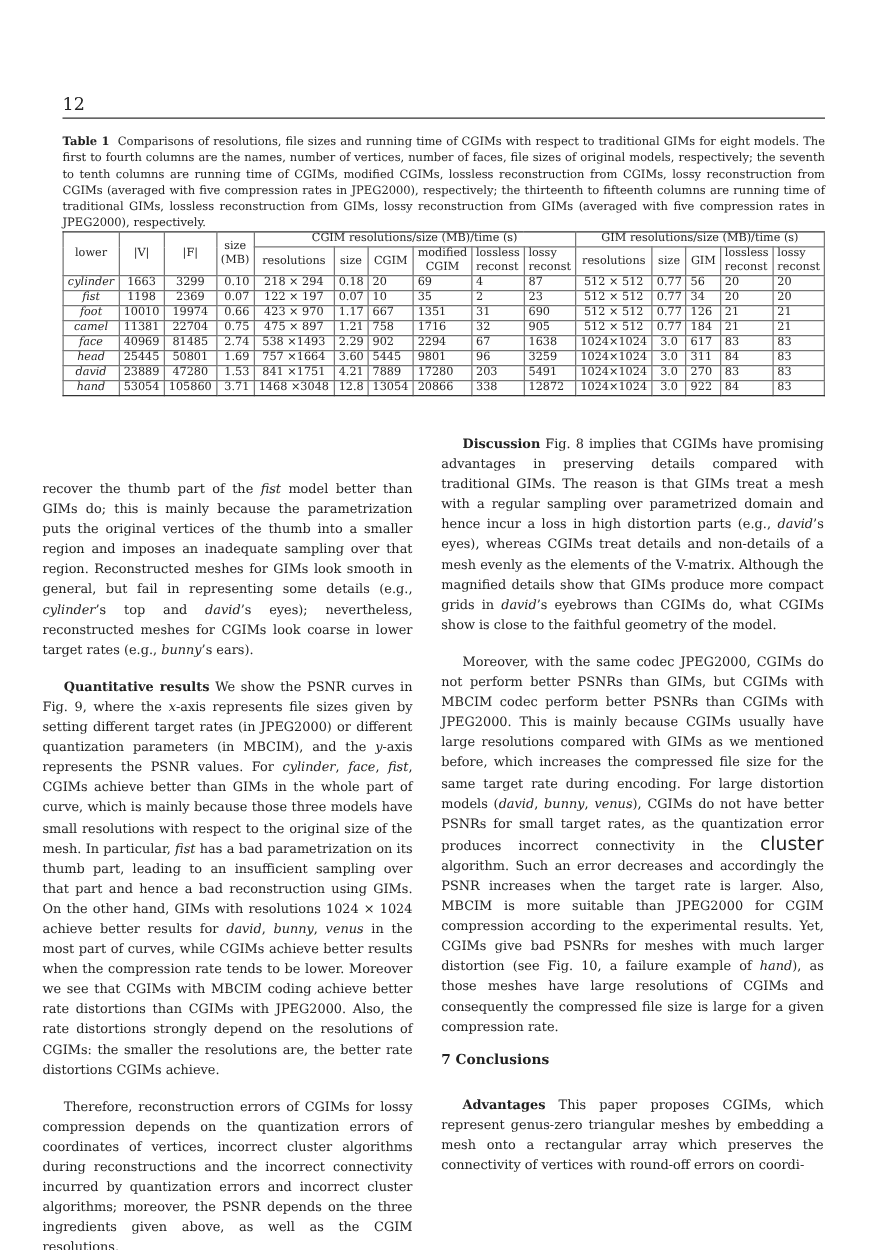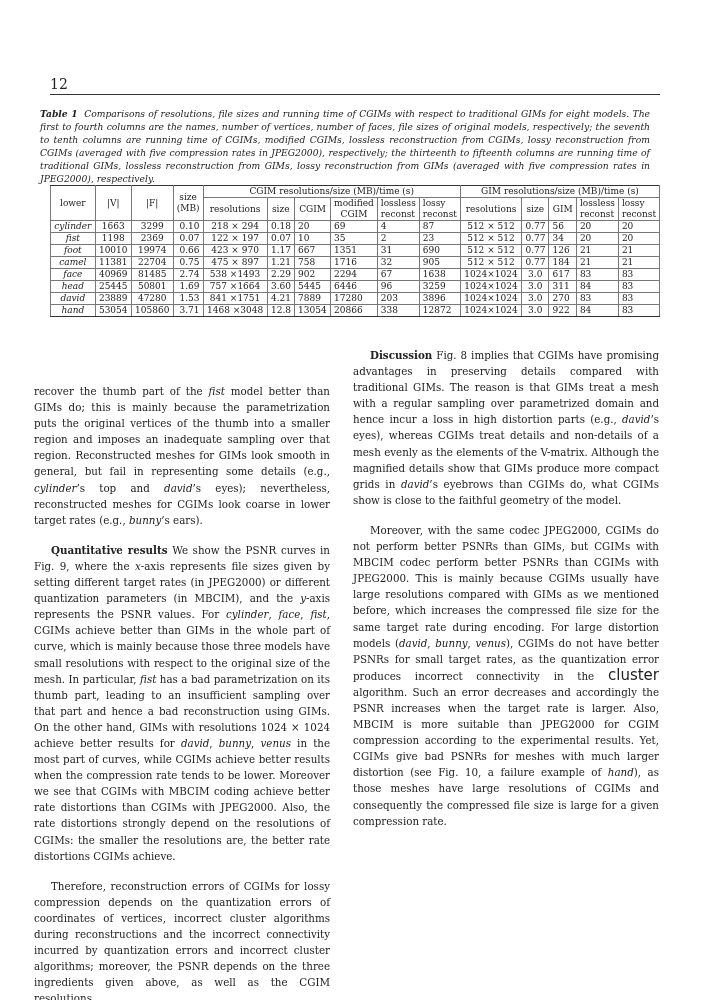--- a/index.html
+++ b/index.html
@@ -1,20 +1,20 @@
 <!DOCTYPE html>
 <html><head>
 <meta charset="utf-8">
 <style>
   html, body { margin: 0; padding: 0; background: #ffffff; }
   body { width: 707px; height: 1000px; position: relative; overflow: hidden;
          font-family: "DejaVu Serif", "Liberation Serif", serif; color: #222; }
   .page-number { position: absolute; left: 50px; top: 76px; font-size: 14px; }
   .header-rule { position: absolute; left: 50px; top: 94px; width: 610px; height: 0; border-top: 1px solid #333; }
-  .caption { position: absolute; left: 40px; top: 107px; width: 610px; font-size: 9.2px; line-height: 13.1px; text-align: justify; font-style: italic; }
+  .caption { position: absolute; left: 50px; top: 107px; width: 610px; font-size: 9.2px; line-height: 13.1px; text-align: justify; }
   .caption b { font-weight: bold; }
   table.t1 { position: absolute; left: 50px; top: 185px; width: 610px; border-collapse: collapse; font-size: 9px; line-height: 11px; }
   table.t1 td, table.t1 th { border: 0.6px solid #777; padding: 0 3px; font-weight: normal; text-align: left; white-space: nowrap; }
   table.t1 th { text-align: center; }
   table.t1 .num { text-align: right; }
   table.t1 .cen { text-align: center; }
   table.t1 .it { font-style: italic; }
   table.t1 .thickL { border-left: 1.6px solid #222; }
   table.t1 tr.thickT td { border-top: 1.6px solid #222; }
   table.t1 tr.top th { border-top: 1px solid #333; }
@@ -149,40 +149,40 @@
       <td>83</td>
     </tr>
     <tr>
       <td class="it cen">head</td>
       <td class="cen">25445</td>
       <td class="cen">50801</td>
       <td class="num">1.69</td>
       <td class="thickL cen">757 ×1664</td>
       <td class="num">3.60</td>
       <td>5445</td>
-      <td>6446</td>
+      <td>9801</td>
       <td>96</td>
       <td>3259</td>
       <td class="thickL cen">1024×1024</td>
       <td class="cen">3.0</td>
       <td>311</td>
       <td>84</td>
       <td>83</td>
     </tr>
     <tr>
       <td class="it cen">david</td>
       <td class="cen">23889</td>
       <td class="cen">47280</td>
       <td class="num">1.53</td>
       <td class="thickL cen">841 ×1751</td>
       <td class="num">4.21</td>
       <td>7889</td>
       <td>17280</td>
       <td>203</td>
-      <td>3896</td>
+      <td>5491</td>
       <td class="thickL cen">1024×1024</td>
       <td class="cen">3.0</td>
       <td>270</td>
       <td>83</td>
       <td>83</td>
     </tr>
     <tr class="last">
       <td class="it cen">hand</td>
       <td class="cen">53054</td>
       <td class="cen">105860</td>
@@ -204,13 +204,15 @@
 
 <div class="col left">
   <p><span>recover the thumb part of the </span><i>fist</i><span> model better than GIMs do; this is mainly because the parametrization puts the original vertices of the thumb into a smaller region and imposes an inadequate sampling over that region. Reconstructed meshes for GIMs look smooth in general, but fail in representing some details (e.g., </span><i>cylinder</i><span>’s top and </span><i>david</i><span>’s eyes); nevertheless, reconstructed meshes for CGIMs look coarse in lower target rates (e.g., </span><i>bunny</i><span>’s ears).</span></p>
   <p class="ind gap" style="margin-top:14px;"><span class="lead">Quantitative results</span><span>  We show the PSNR curves in Fig. 9, where the </span><i>x</i><span>-axis represents file sizes given by setting different target rates (in JPEG2000) or different quantization parameters (in MBCIM), and the </span><i>y</i><span>-axis represents the PSNR values. For </span><i>cylinder</i><span>, </span><i>face</i><span>, </span><i>fist</i><span>, CGIMs achieve better than GIMs in the whole part of curve, which is mainly because those three models have small resolutions with respect to the original size of the mesh. In particular, </span><i>fist</i><span> has a bad parametrization on its thumb part, leading to an insufficient sampling over that part and hence a bad reconstruction using GIMs. On the other hand, GIMs with resolutions 1024 × 1024 achieve better results for </span><i>david</i><span>, </span><i>bunny</i><span>, </span><i>venus</i><span> in the most part of curves, while CGIMs achieve better results when the compression rate tends to be lower. Moreover we see that CGIMs with MBCIM coding achieve better rate distortions than CGIMs with JPEG2000. Also, the rate distortions strongly depend on the resolutions of CGIMs: the smaller the resolutions are, the better rate distortions CGIMs achieve.</span></p>
   <p class="ind gap" style="margin-top:14px;">Therefore, reconstruction errors of CGIMs for lossy compression depends on the quantization errors of coordinates of vertices, incorrect cluster algorithms during reconstructions and the incorrect connectivity incurred by quantization errors and incorrect cluster algorithms; moreover, the PSNR depends on the three ingredients given above, as well as the CGIM resolutions.</p>
 </div>
 
 <div class="col right">
   <p class="ind"><span class="lead">Discussion</span><span>  Fig. 8 implies that CGIMs have promising advantages in preserving details compared with traditional GIMs. The reason is that GIMs treat a mesh with a regular sampling over parametrized domain and hence incur a loss in high distortion parts (e.g., </span><i>david</i><span>’s eyes), whereas CGIMs treat details and non-details of a mesh evenly as the elements of the V-matrix. Although the magnified details show that GIMs produce more compact grids in </span><i>david</i><span>’s eyebrows than CGIMs do, what CGIMs show is close to the faithful geometry of the model.</span></p>
   <p class="ind gap" style="margin-top:14px;"><span>Moreover, with the same codec JPEG2000, CGIMs do not perform better PSNRs than GIMs, but CGIMs with MBCIM codec perform better PSNRs than CGIMs with JPEG2000. This is mainly because CGIMs usually have large resolutions compared with GIMs as we mentioned before, which increases the compressed file size for the same target rate during encoding. For large distortion models (</span><i>david</i><span>, </span><i>bunny</i><span>, </span><i>venus</i><span>), CGIMs do not have better PSNRs for small target rates, as the quantization error produces incorrect connectivity in the </span><span class="sans">cluster</span><span> algorithm. Such an error decreases and accordingly the PSNR increases when the target rate is larger. Also, MBCIM is more suitable than JPEG2000 for CGIM compression according to the experimental results. Yet, CGIMs give bad PSNRs for meshes with much larger distortion (see Fig. 10, a failure example of </span><i>hand</i><span>), as those meshes have large resolutions of CGIMs and consequently the compressed file size is large for a given compression rate.</span></p>
+  <h2>7 Conclusions</h2>
+  <p class="ind"><span class="lead">Advantages</span><span>  This paper proposes CGIMs, which represent genus-zero triangular meshes by embedding a mesh onto a rectangular array which preserves the connectivity of vertices with round-off errors on coordi-</span></p>
 </div>
 
 </body></html>

